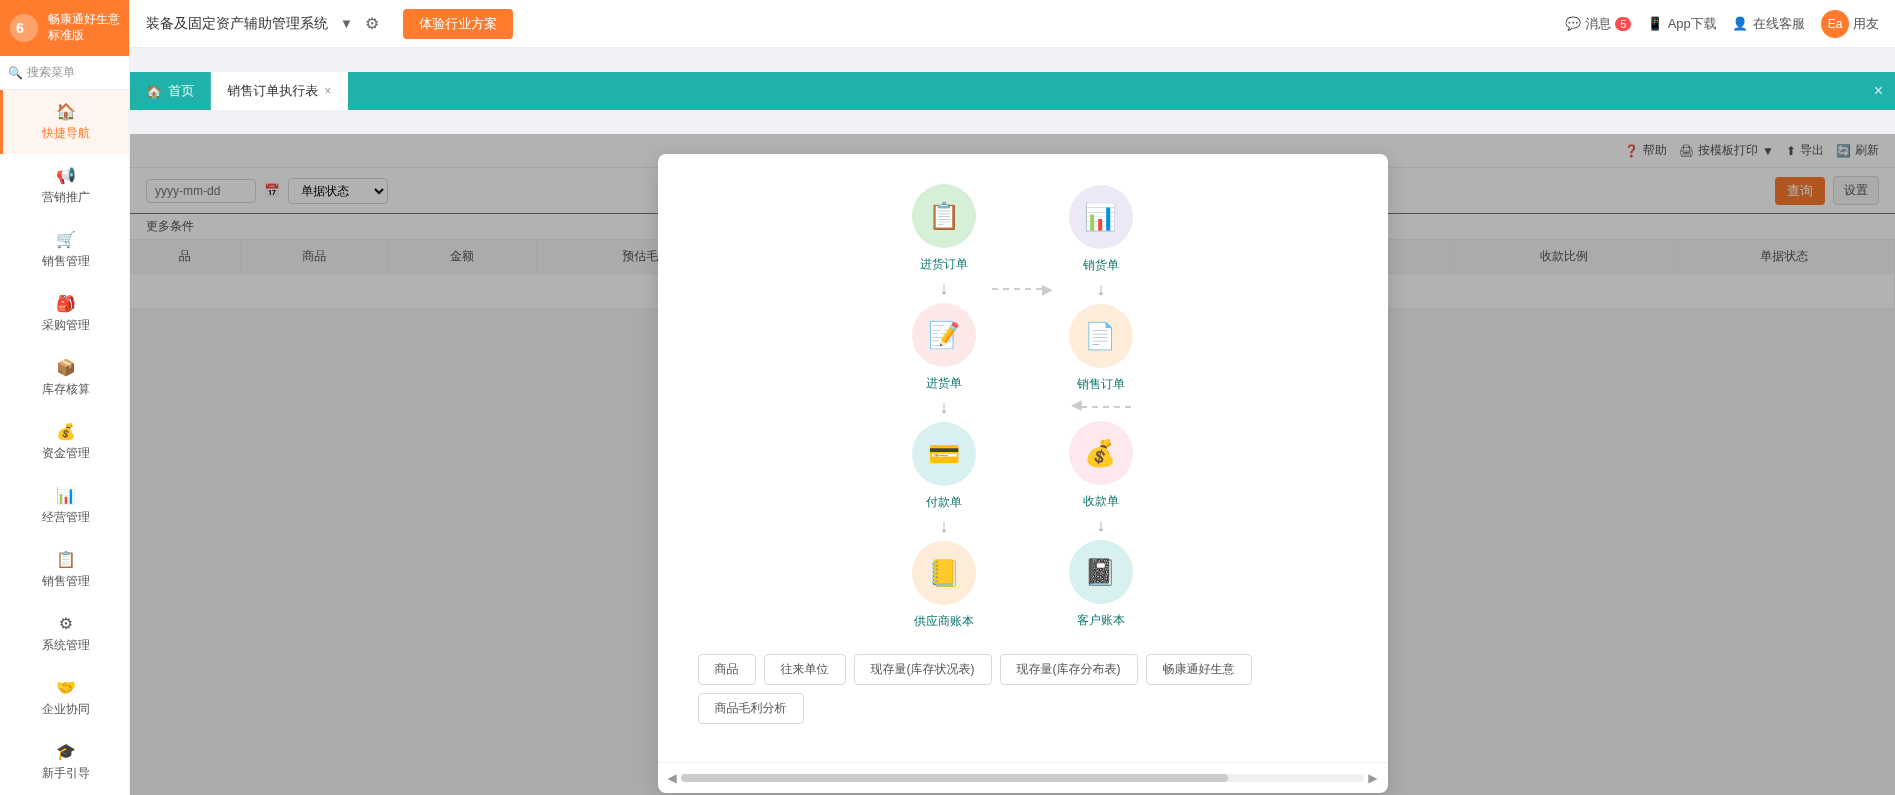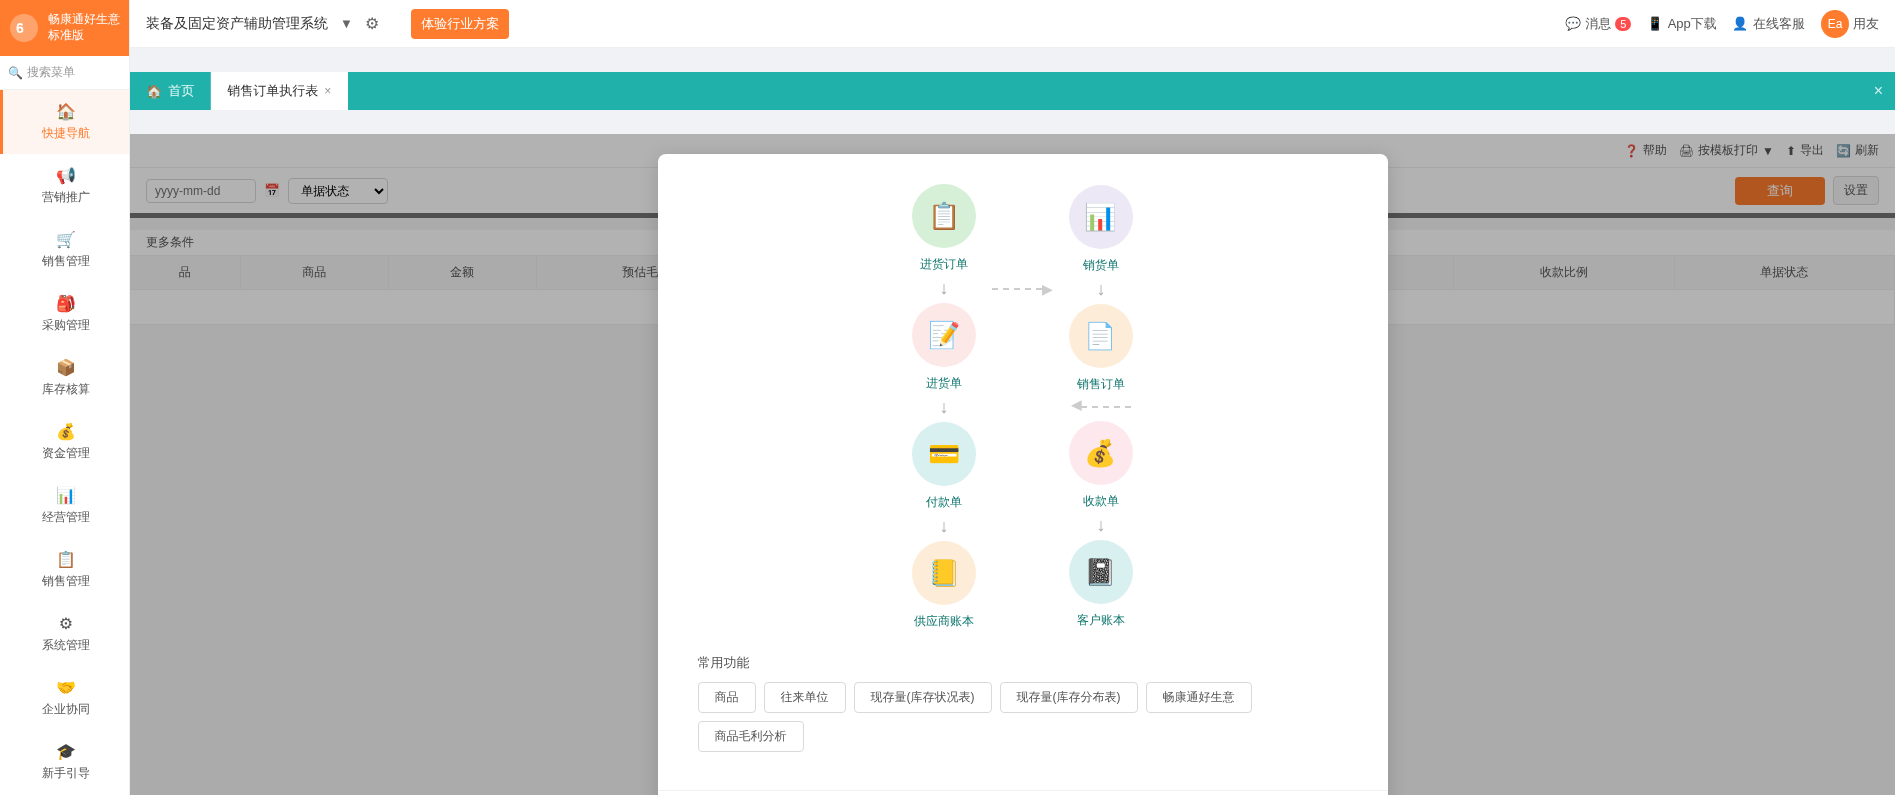--- a/index.html
+++ b/index.html
@@ -17,46 +17,46 @@
     .sidebar-menu { flex: 1; overflow-y: auto; }
     .sidebar-item { display: flex; flex-direction: column; align-items: center; padding: 12px 4px; cursor: pointer; border-left: 3px solid transparent; font-size: 12px; color: #555; gap: 4px; }
     .sidebar-item.active { background: #fff5f0; color: #ff7b2e; border-left-color: #ff7b2e; }
     .sidebar-item-icon { font-size: 16px; }
 
     
     .main-content { flex: 1; display: flex; flex-direction: column; overflow: hidden; gap: 24px; }
 
     
     .topbar { height: 48px; background: #fff; border-bottom: 1px solid #eee; display: flex; align-items: center; padding: 0 16px; gap: 12px; }
-    .topbar-btn { background: #ff7b2e; color: #fff; border: none; border-radius: 4px; padding: 6px 10px; font-size: 13px; cursor: pointer; margin-left: 20px; }
+    .topbar-btn { background: #ff7b2e; color: #fff; border: none; border-radius: 4px; padding: 6px 16px; font-size: 13px; cursor: pointer; margin-left: 12px; }
     .topbar-right { margin-left: auto; display: flex; align-items: center; gap: 16px; font-size: 13px; color: #555; }
     .topbar-right-item { display: flex; align-items: center; gap: 4px; cursor: pointer; }
     .badge { background: #ff4d4f; color: #fff; border-radius: 8px; font-size: 11px; padding: 1px 5px; }
     .user-avatar { width: 28px; height: 28px; border-radius: 50%; background: #ddd; display: flex; align-items: center; justify-content: center; font-size: 12px; overflow: hidden; }
 
     
     .tabs { height: 38px; background: #20b2aa; display: flex; align-items: stretch; }
     .tab { padding: 0 16px; display: flex; align-items: center; gap: 6px; cursor: pointer; font-size: 13px; color: rgba(255,255,255,0.85); border-right: 1px solid rgba(255,255,255,0.2); }
     .tab.active { background: #fff; color: #333; }
     .tab-close { font-size: 12px; color: #999; cursor: pointer; }
     .tab-home { color: rgba(255,255,255,0.9); }
     .tabs-spacer { flex: 1; }
     .tab-close-all { padding: 0 12px; color: rgba(255,255,255,0.8); cursor: pointer; font-size: 16px; display: flex; align-items: center; }
 
     
     .content-area { flex: 1; position: relative; overflow: hidden; background: #f5f5f5; }
 
     
     .content-toolbar { background: #fff; padding: 8px 16px; display: flex; align-items: center; gap: 12px; border-bottom: 1px solid #eee; }
     .toolbar-btn { display: flex; align-items: center; gap: 4px; font-size: 12px; color: #555; cursor: pointer; }
-    .orange-btn { background: #ff7b2e; color: #fff; border: none; border-radius: 4px; padding: 5px 32px; font-size: 13px; cursor: pointer; }
+    .orange-btn { background: #ff7b2e; color: #fff; border: none; border-radius: 4px; padding: 5px 12px; font-size: 13px; cursor: pointer; }
     .gray-btn { background: #f5f5f5; color: #555; border: 1px solid #d9d9d9; border-radius: 4px; padding: 5px 10px; font-size: 12px; cursor: pointer; }
 
     
-    .filter-row { background: #fff; padding: 8px 16px; display: flex; align-items: center; gap: 8px; border-bottom: 5px solid #737373; flex-wrap: wrap; }
+    .filter-row { background: #fff; padding: 8px 16px; display: flex; align-items: center; gap: 8px; border-bottom: 1px solid #737373; flex-wrap: wrap; }
     .date-input { border: 1px solid #d9d9d9; border-radius: 4px; padding: 4px 8px; font-size: 12px; color: #bbb; width: 110px; }
     .filter-select { border: 1px solid #d9d9d9; border-radius: 4px; padding: 4px 8px; font-size: 12px; min-width: 100px; background: #fff; }
     .more-conditions { font-size: 12px; color: #555; cursor: pointer; display: flex; align-items: center; gap: 2px; }
 
     
     .table-area { background: #fff; margin: 0; overflow: auto; }
     .data-table { width: 100%; border-collapse: collapse; font-size: 12px; }
     .data-table th { background: #f5f5f5; padding: 8px 12px; text-align: center; border-bottom: 1px solid #eee; border-right: 1px solid #eee; white-space: nowrap; color: #555; font-weight: normal; }
     .data-table td { padding: 8px 12px; text-align: center; border-bottom: 1px solid #eee; border-right: 1px solid #eee; }
     .no-data { text-align: center; padding: 40px; color: #999; font-size: 13px; }
@@ -226,21 +226,21 @@
         <input class="date-input" placeholder="yyyy-mm-dd" style="">
         <span style="color:#999;cursor:pointer;">📅</span>
         <select class="filter-select">
           <option>单据状态</option>
         </select>
         <div style="flex:1"></div>
         <button class="orange-btn">查询</button>
         <button class="gray-btn">设置</button>
       </div>
 
-      <div style="background:#fff;padding:4px 16px;border-bottom:1px solid #eee;margin-top:12px;">
+      <div style="background:#fff;padding:4px 16px;border-bottom:1px solid #eee;">
         <span class="more-conditions">更多条件</span>
       </div>
 
       <div class="table-area">
         <table class="data-table">
           <thead>
             <tr>
               <th>品</th>
               <th>商品</th>
               <th>金额</th>
@@ -342,21 +342,20 @@
                 <div class="flow-node">
                   <div class="flow-circle teal">
                     <span style="font-size:26px;">📓</span>
                   </div>
                   <span class="flow-label">客户账本</span>
                 </div>
               </div>
             </div>
 
             <div class="common-functions">
-              <div class="common-title">常用功能</div>
               <div class="func-btns">
                 <button class="func-btn">商品</button>
                 <button class="func-btn">往来单位</button>
                 <button class="func-btn">现存量(库存状况表)</button>
                 <button class="func-btn">现存量(库存分布表)</button>
                 <button class="func-btn">畅康通好生意</button>
                 <button class="func-btn">商品毛利分析</button>
               </div>
             </div>
           </div>

